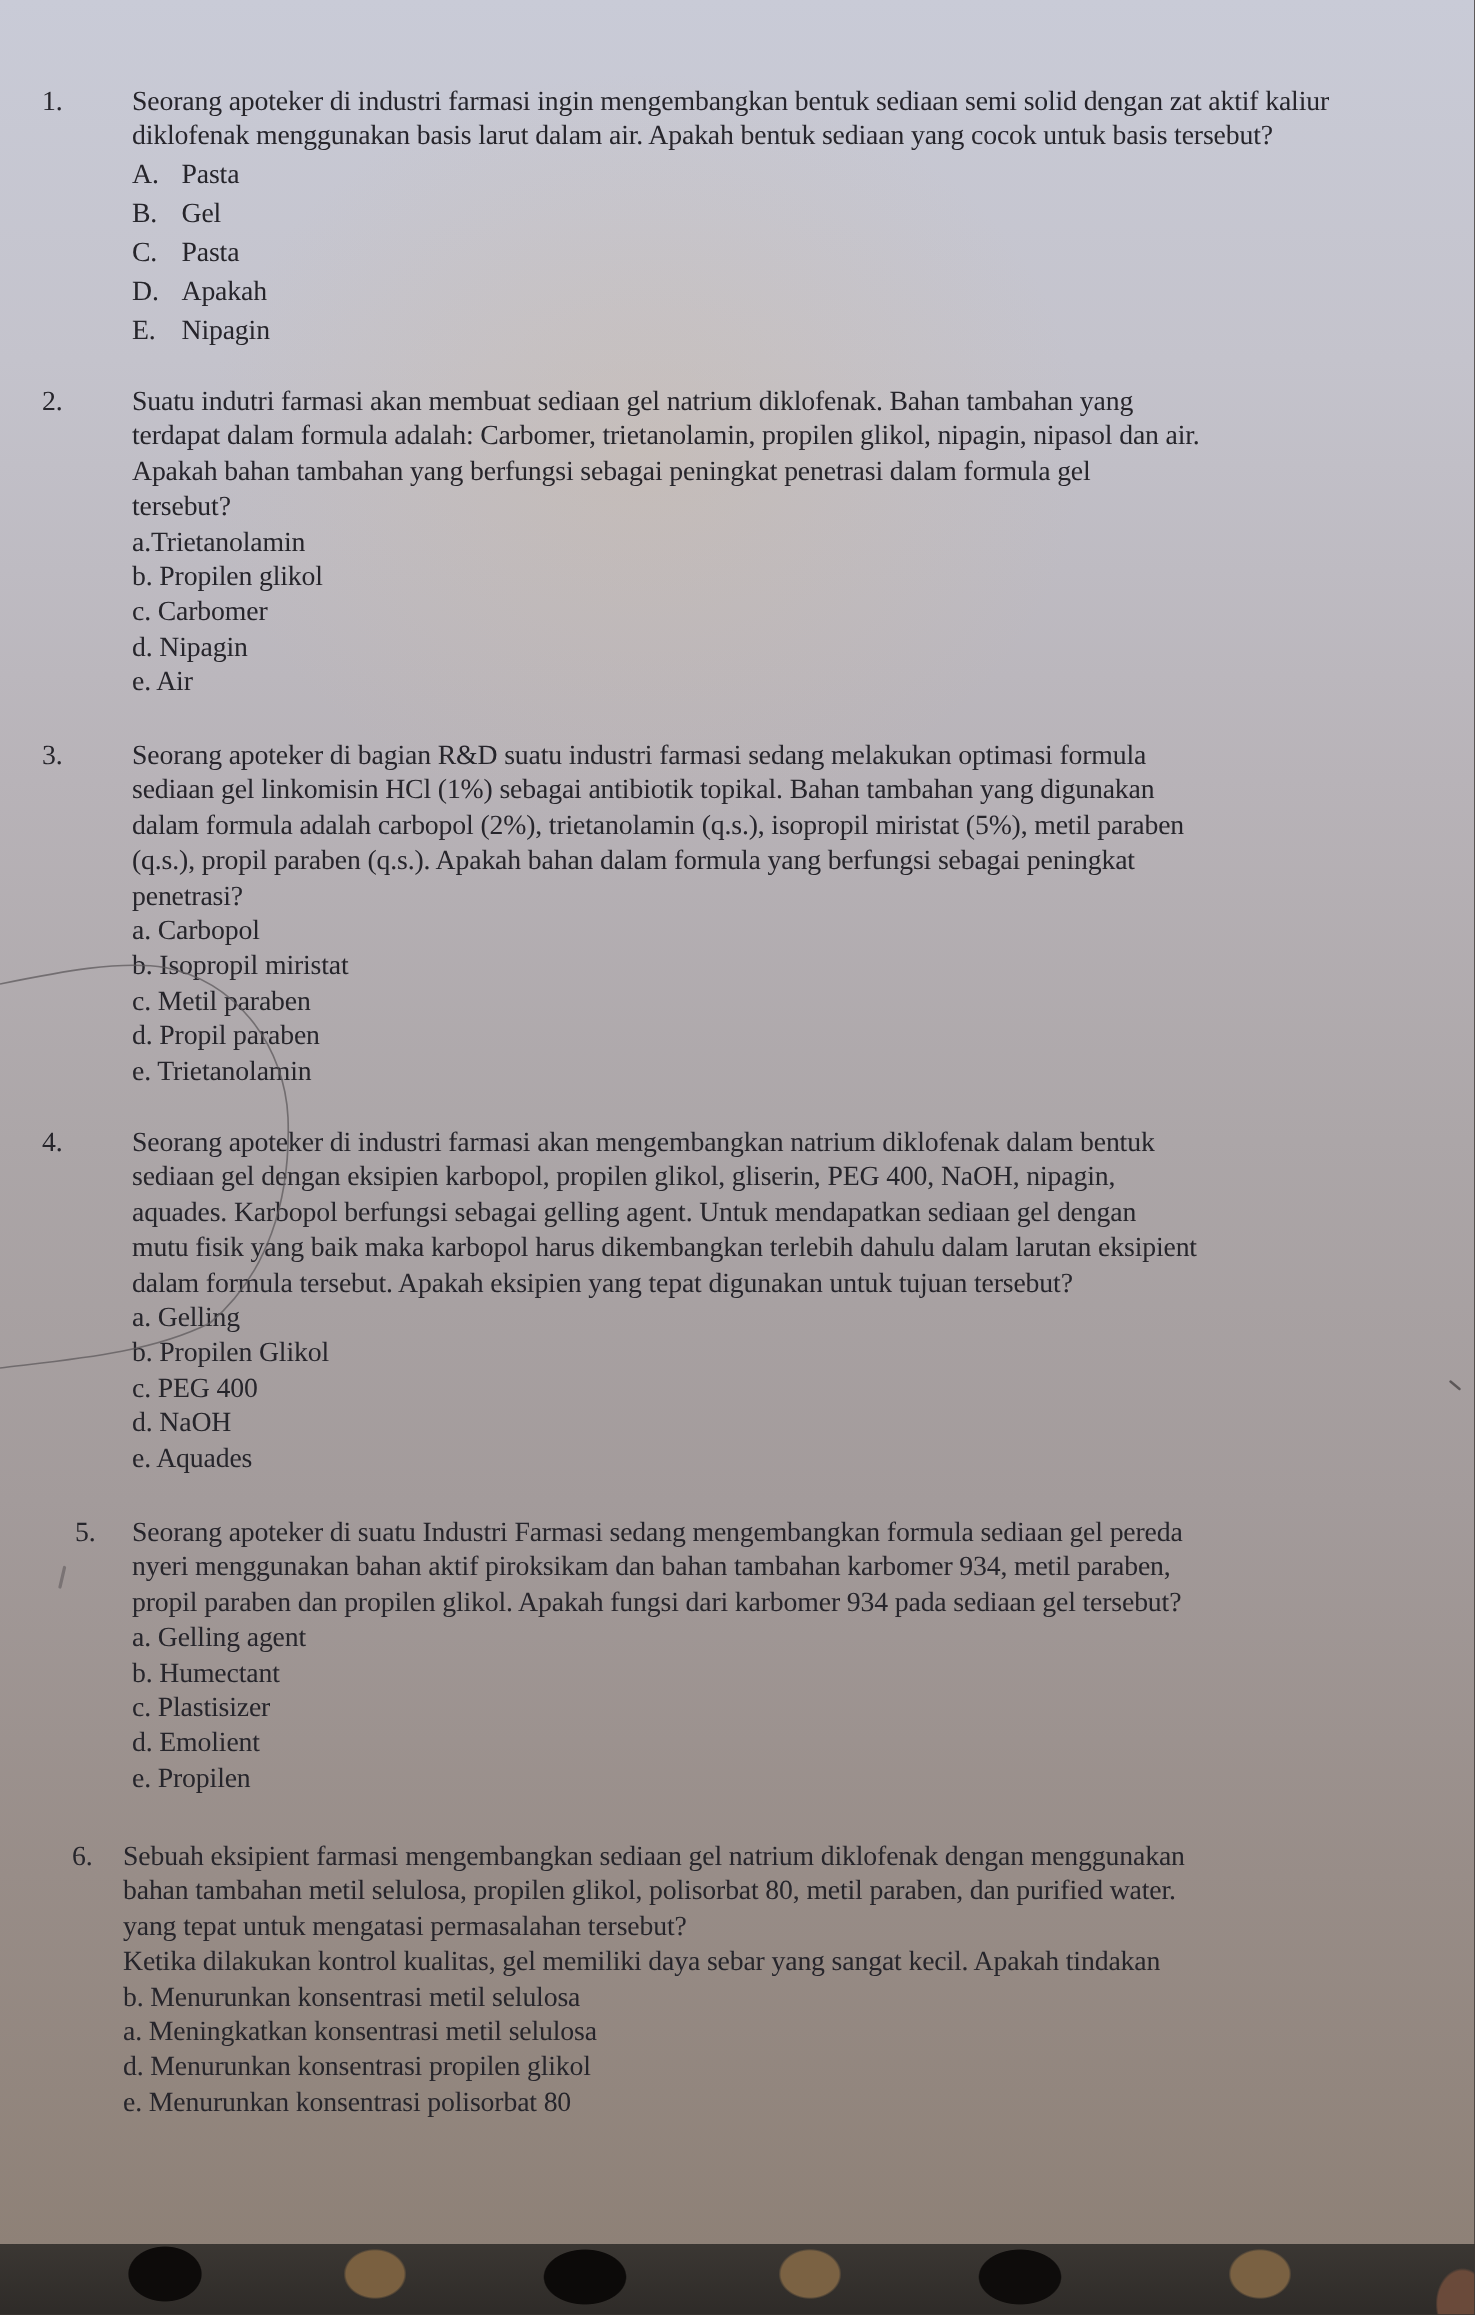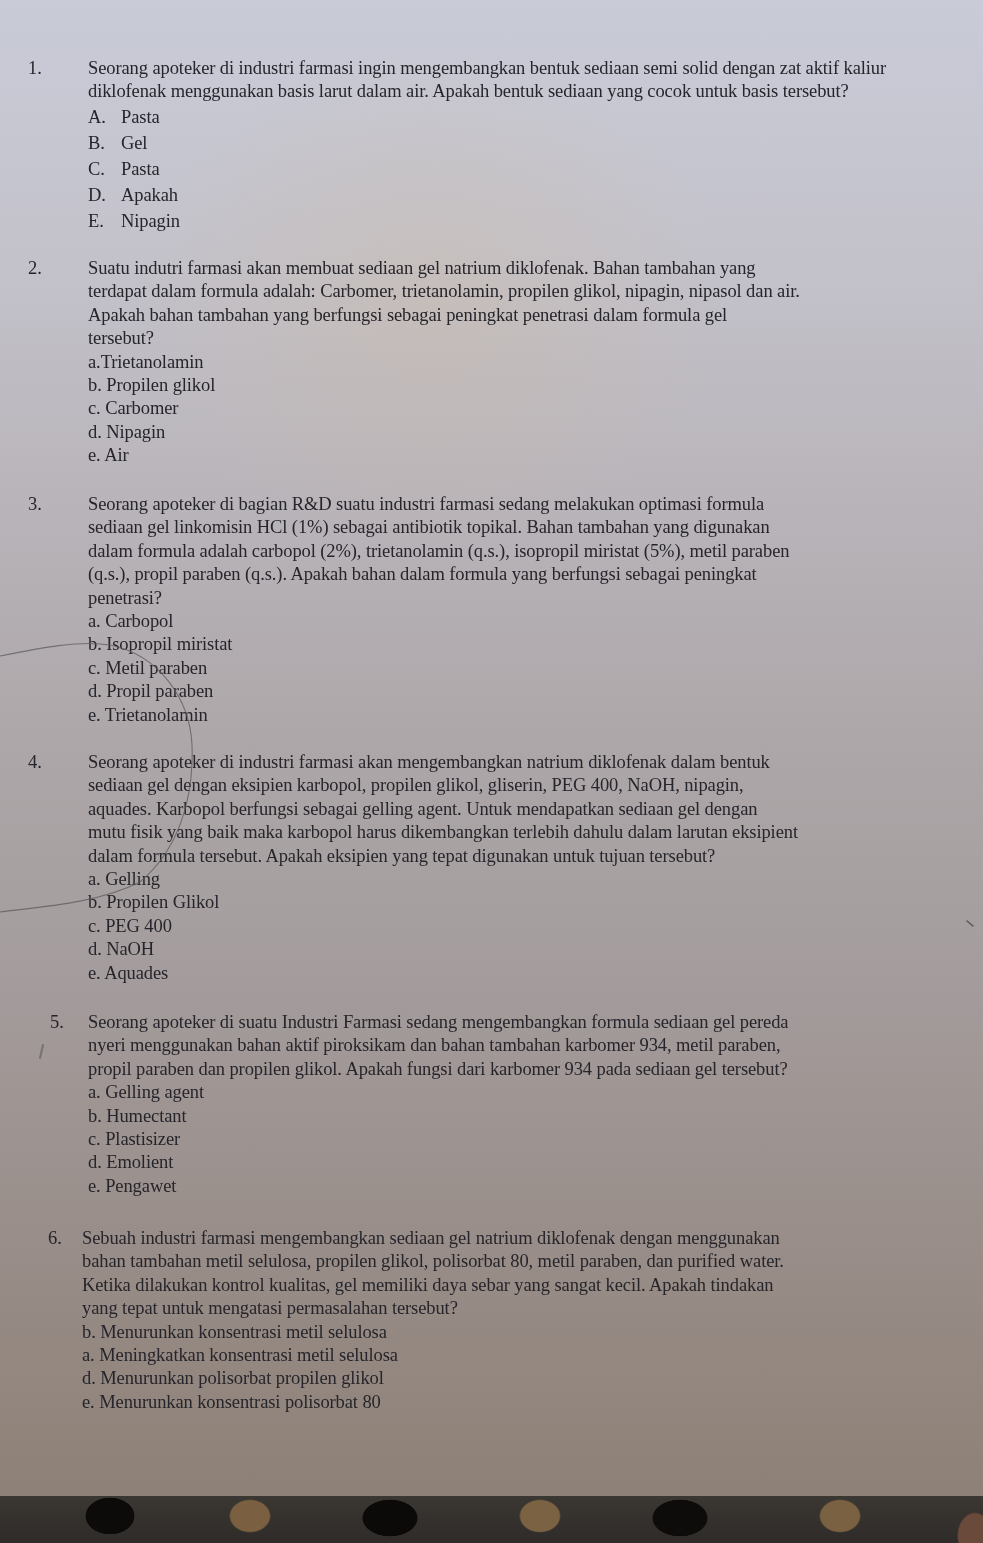--- a/index.html
+++ b/index.html
@@ -118,36 +118,36 @@
     <span class="num" style="left:50px;">5.</span>
     <div class="body" style="top:0;">
       <span class="line">Seorang apoteker di suatu Industri Farmasi sedang mengembangkan formula sediaan gel pereda</span>
       <span class="line">nyeri menggunakan bahan aktif piroksikam dan bahan tambahan karbomer 934, metil paraben,</span>
       <span class="line">propil paraben dan propilen glikol. Apakah fungsi dari karbomer 934 pada sediaan gel tersebut?</span>
       <div>
         <span class="opt"><span class="letter">a.</span><span> Gelling agent</span></span>
         <span class="opt"><span class="letter">b.</span><span> Humectant</span></span>
         <span class="opt"><span class="letter">c.</span><span> Plastisizer</span></span>
         <span class="opt"><span class="letter">d.</span><span> Emolient</span></span>
-        <span class="opt"><span class="letter">e.</span><span> Pengawet</span></span>
+        <span class="opt"><span class="letter">e.</span><span> Propilen</span></span>
       </div>
     </div>
   </div>
 
   <div class="q" style="top:1227px;">
     <span class="num" style="left:48px;">6.</span>
     <div class="body" style="top:0; left:82px;">
-      <span class="line">Sebuah industri farmasi mengembangkan sediaan gel natrium diklofenak dengan menggunakan</span>
+      <span class="line">Sebuah eksipient farmasi mengembangkan sediaan gel natrium diklofenak dengan menggunakan</span>
       <span class="line">bahan tambahan metil selulosa, propilen glikol, polisorbat 80, metil paraben, dan purified water.</span>
+      <span class="line">yang tepat untuk mengatasi permasalahan tersebut?</span>
       <span class="line">Ketika dilakukan kontrol kualitas, gel memiliki daya sebar yang sangat kecil. Apakah tindakan</span>
-      <span class="line">yang tepat untuk mengatasi permasalahan tersebut?</span>
       <div>
         <span class="opt"><span class="letter">b.</span><span> Menurunkan konsentrasi metil selulosa</span></span>
         <span class="opt"><span class="letter">a.</span><span> Meningkatkan konsentrasi metil selulosa</span></span>
-        <span class="opt"><span class="letter">d.</span><span> Menurunkan polisorbat propilen glikol</span></span>
+        <span class="opt"><span class="letter">d.</span><span> Menurunkan konsentrasi propilen glikol</span></span>
         <span class="opt"><span class="letter">e.</span><span> Menurunkan konsentrasi polisorbat 80</span></span>
       </div>
     </div>
   </div>
 
   <svg class="pencil" width="983" height="1496">
     <path d="M0,656 C40,648 80,640 110,645 C160,655 190,700 192,745 C194,800 178,850 140,882 C100,902 50,906 0,912" fill="none" stroke="#5d5a5c" stroke-width="1.1" opacity="0.75"></path>
     <path d="M43,1045 L40,1058" stroke="#6a6466" stroke-width="2.2" stroke-linecap="round" opacity="0.7"></path>
     <path d="M967,921 L973,926" stroke="#3e3a3b" stroke-width="1.6" stroke-linecap="round" opacity="0.7"></path>
   </svg>

